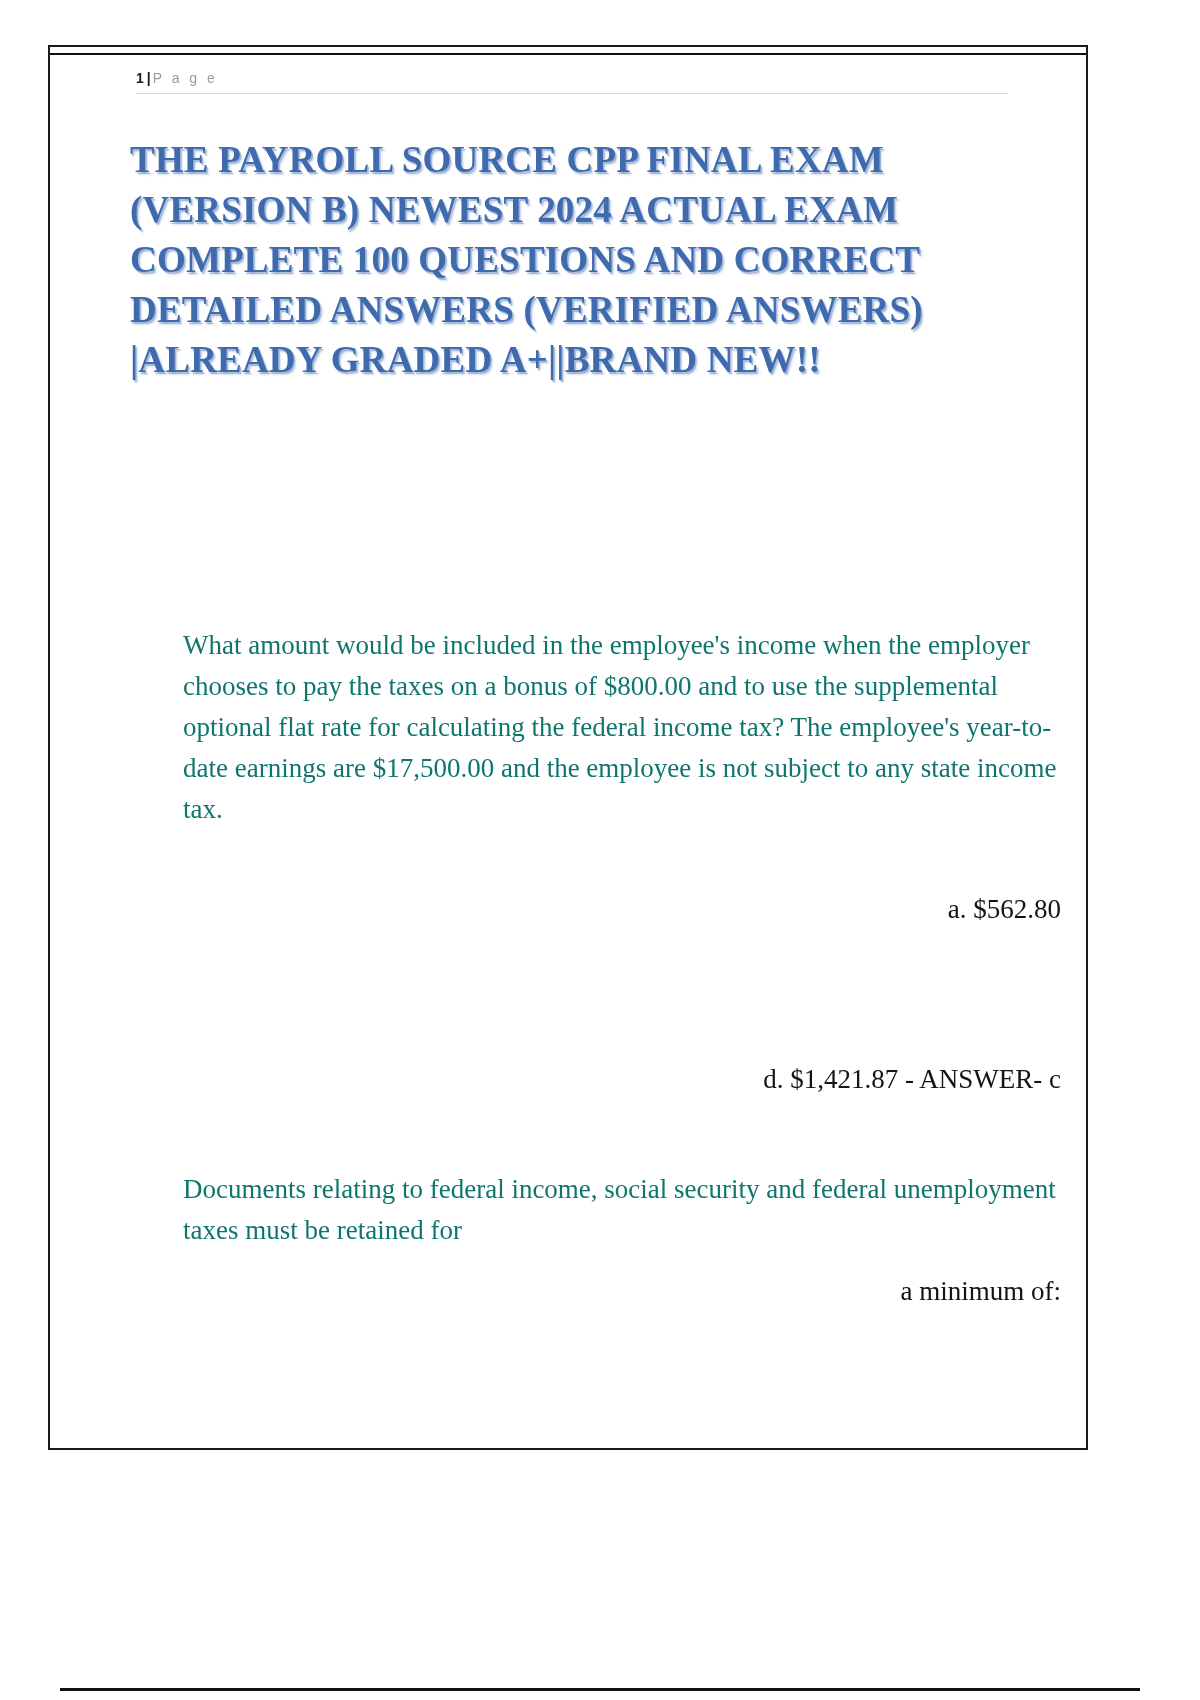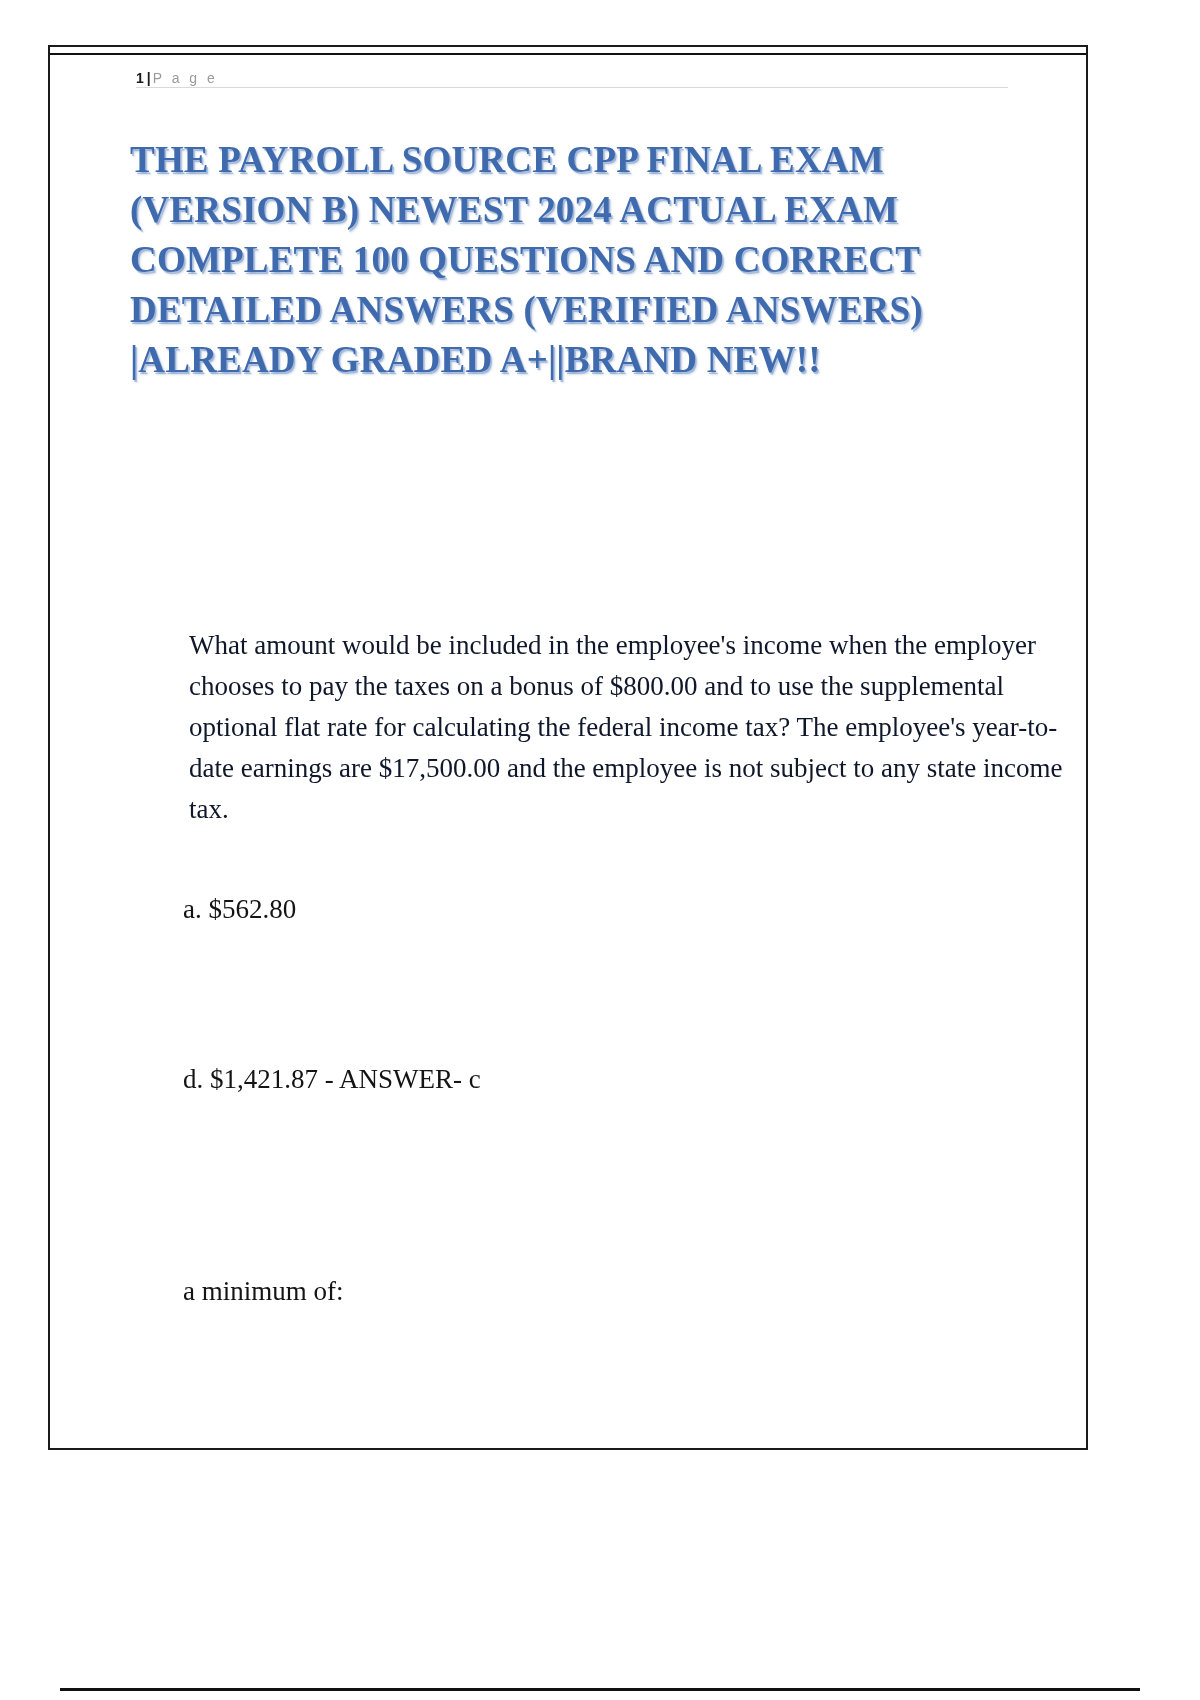--- a/index.html
+++ b/index.html
@@ -36,20 +36,21 @@
     height: 2px;
     background: #111111;
   }
 
   
   #page-header {
     position: absolute;
     left: 86px;
     top: 22px;
     width: 872px;
+    padding-bottom: 6px;
     border-bottom: 1px solid #d9d9d9;
     font-family: "Liberation Sans", "DejaVu Sans", sans-serif;
     font-size: 14px;
     line-height: 18px;
     white-space: pre;
   }
   #page-header .pg-num {
     font-weight: bold;
     color: #1a1a1a;
     letter-spacing: 1px;
@@ -77,35 +78,36 @@
     line-height: 50px;
     letter-spacing: 0.2px;
     color: #3f6aad;
     text-shadow: 1.5px 1.5px 0 rgba(120,150,195,0.55),
                  2.5px 2.5px 2px rgba(160,185,220,0.45);
   }
 
   
   .body-block {
     position: absolute;
-    left: 139px;
+    left: 133px;
     width: 878px;
     font-size: 27px;
     line-height: 41px;
-    color: #0f172a;
+    color: #0f766e;
     text-align: left;
   }
   .opt-line {
     position: absolute;
     left: 133px;
     width: 878px;
     font-size: 27px;
     line-height: 41px;
     color: #141414;
     white-space: pre;
+    text-align: right;
   }
   .opt-red {
     color: #d03a30;
   }
 
   #q1-stem   { top: 578px; }
   #q1-opt-a  { top: 842px; }
   #q1-opt-b  { top: 898px; }
   #q1-opt-c  { top: 954px; }
   #q1-opt-d  { top: 1012px; }
@@ -133,17 +135,18 @@
 
   <div id="page-header"><span class="pg-num">1</span><span class="pg-sep">|</span><span class="pg-word">P a g e</span></div>
 
   <div id="doc-title">THE PAYROLL SOURCE CPP FINAL EXAM (VERSION B) NEWEST 2024 ACTUAL EXAM COMPLETE 100 QUESTIONS AND CORRECT DETAILED ANSWERS (VERIFIED ANSWERS) |ALREADY GRADED A+||BRAND NEW!!</div>
 
   <div class="body-block" id="q1-stem">What amount would be included in the employee's income when the employer chooses to pay the taxes on a bonus of $800.00 and to use the supplemental optional flat rate for calculating the federal income tax? The employee's year-to-date earnings are $17,500.00 and the employee is not subject to any state income tax.</div>
 
   <div class="opt-line" id="q1-opt-a">a. $562.80</div>
   <div class="opt-line" id="q1-opt-d">d. $1,421.87 - ANSWER- c</div>
 
+  <div class="body-block" id="q2-stem">Documents relating to federal income, social security and federal unemployment taxes must be retained for</div>
   <div class="opt-line" id="q2-sub">a minimum of:</div>
 
 </div>
 
 <div id="bottom-rule"></div>
 
 </body></html>

